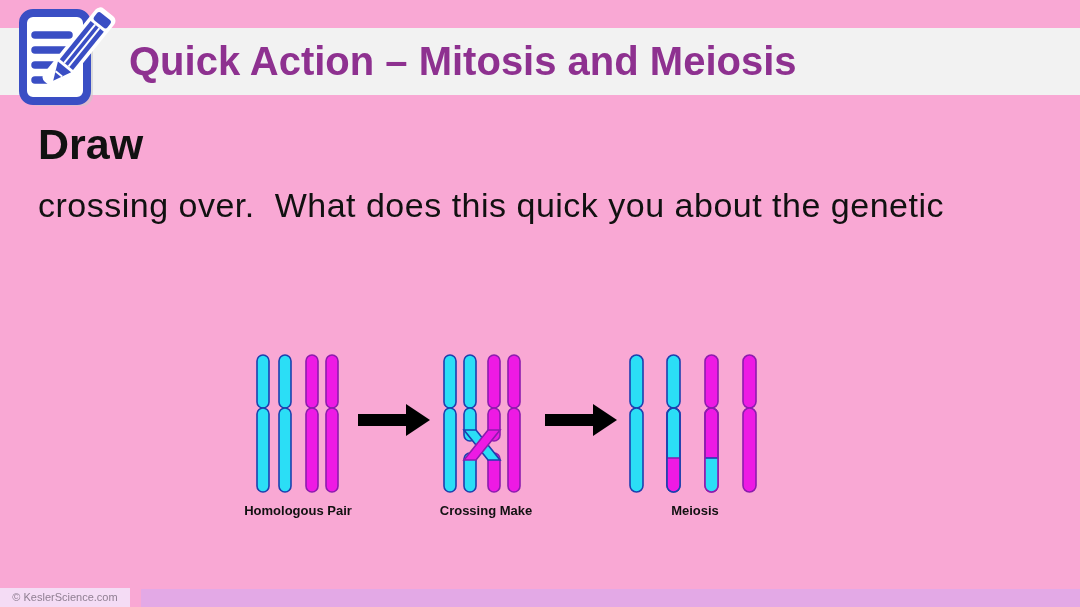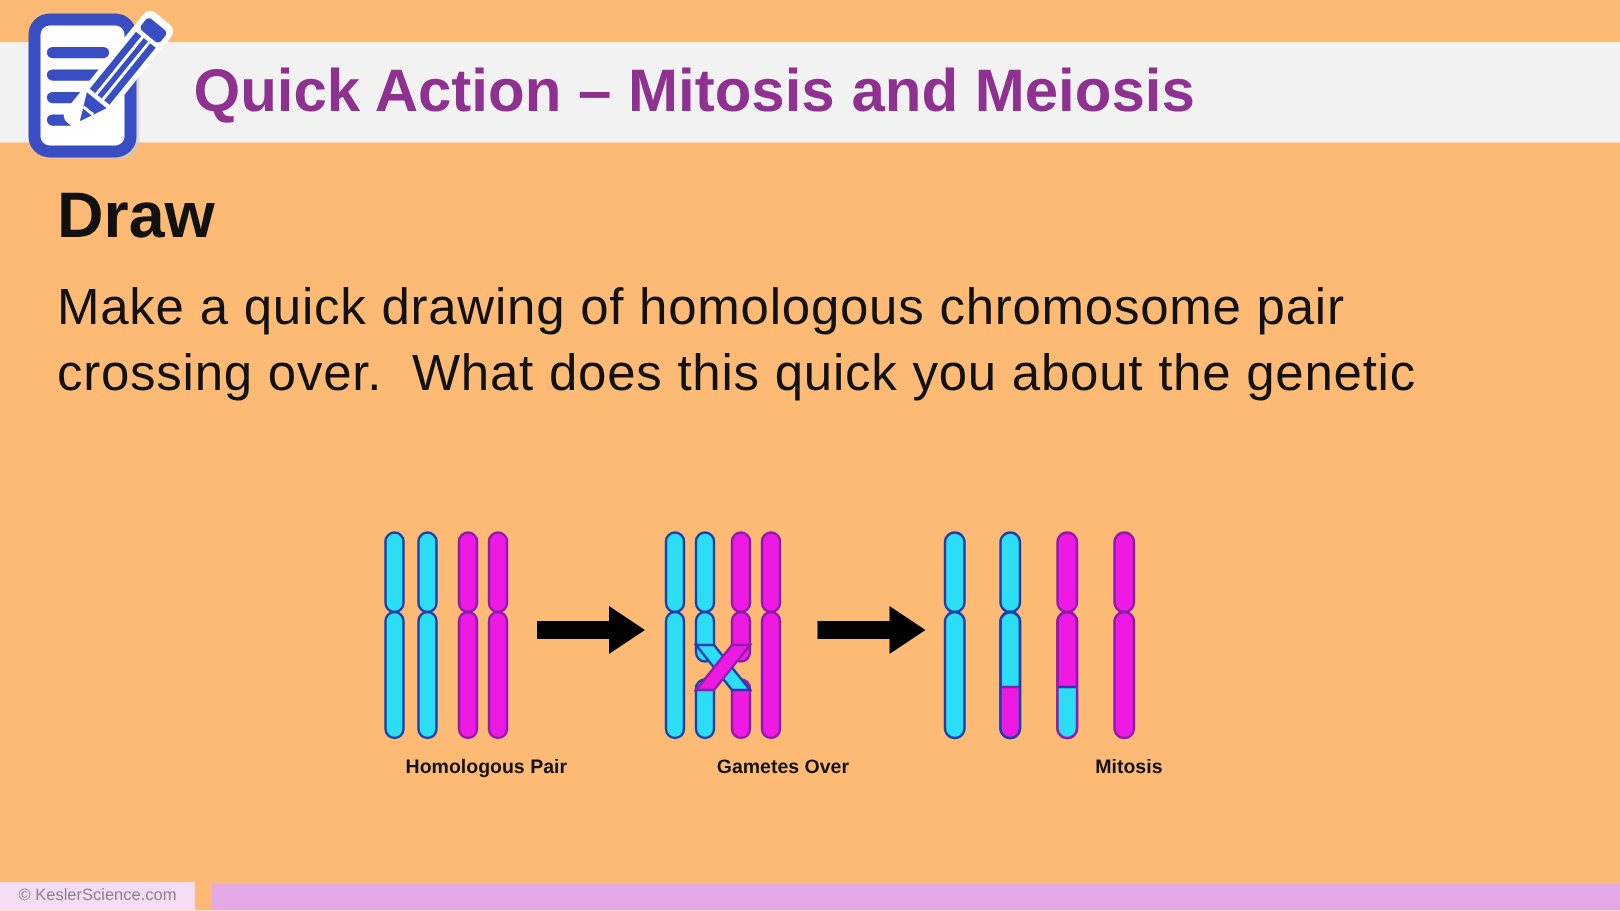--- a/index.html
+++ b/index.html
@@ -13,21 +13,21 @@
     --chrom-magenta-outline: #8e1bae;
     --arrow-black: #000000;
     --footer-box-pink: #f4dcf5;
     --footer-bar-pink: #e3a9e6;
     --footer-text: #8f7f92;
   }
   * { margin:0; padding:0; box-sizing:border-box; }
   html,body { background:#ffffff; }
   body { width:1080px; height:607px; font-family:"Liberation Sans", sans-serif; }
   .slide {
-    position:relative; width:1080px; height:607px; background:#fdba74; overflow:hidden;
+    position:relative; width:1080px; height:607px; background:#f9a8d4; overflow:hidden;
   }
   .header-band {
     position:absolute; left:0; top:28px; width:1080px; height:67px;
     background:var(--band-gray);
   }
   .header-icon {
     position:absolute; left:13px; top:5px; width:104px; height:104px;
   }
   .slide-title {
     position:absolute; left:129px; top:28px; height:67px; line-height:67px;
@@ -41,21 +41,21 @@
   .body-text {
     position:absolute; left:38px; top:183px; width:1010px;
     font-size:34px; color:var(--text-black); line-height:44px; letter-spacing:0.5px;
   }
   .body-text .line { white-space:pre; }
   .diagram {
     position:absolute; left:235px; top:350px; width:560px; height:172px;
   }
   .diagram svg.chromosome-art { position:absolute; left:0; top:0; }
   .diagram-label {
-    position:absolute; top:153px; width:160px; text-align:right;
+    position:absolute; top:153px; width:160px; text-align:center;
     font-size:13px; font-weight:bold; color:var(--text-black); white-space:nowrap;
   }
   .label-homologous { left:-17px; }
   .label-crossing { left:171px; }
   .label-gametes { left:380px; }
   .fill-cyan { fill:var(--chrom-cyan); stroke:var(--chrom-cyan-outline); stroke-width:1.6; }
   .fill-magenta { fill:var(--chrom-magenta); stroke:var(--chrom-magenta-outline); stroke-width:1.6; }
   .tip-magenta { fill:var(--chrom-magenta); }
   .tip-cyan { fill:var(--chrom-cyan); }
   .edge-cyan { fill:none; stroke:var(--chrom-cyan-outline); stroke-width:1.6; }
@@ -101,21 +101,20 @@
       <polygon points="-8.5,23 8.5,23 0,41" class="icon-blue-fill"></polygon>
       <line x1="-4.2" y1="32" x2="4.2" y2="32" stroke="#ffffff" stroke-width="2"></line>
     </g>
   </svg>
 
   <div class="slide-title">Quick Action – Mitosis and Meiosis</div>
 
   <div class="draw-heading">Draw</div>
 
   <div class="body-text">
-    <div class="line">Make a quick drawing of homologous chromosome pair</div>
     <div class="line">crossing over.  What does this quick you about the genetic</div>
   </div>
 
   <div class="diagram">
     <svg class="chromosome-art" width="560" height="150" viewBox="235 350 560 150" aria-hidden="true">
       <defs>
         <clipPath id="clipGam2">
             <rect x="667" y="408" width="13" height="84" rx="6.5"></rect>
           </clipPath>
         <clipPath id="clipGam3">
@@ -171,20 +170,20 @@
         <rect class="tip-cyan" clip-path="url(#clipGam3)" x="705" y="458" width="13" height="34"></rect>
         <line class="edge-cyan" x1="705" y1="458" x2="718" y2="458"></line>
         <rect class="edge-magenta" x="705" y="408" width="13" height="84" rx="6.5"></rect>
 
         <rect class="fill-magenta" x="743" y="355" width="13" height="53" rx="6.5"></rect>
         <rect class="fill-magenta" x="743" y="408" width="13" height="84" rx="6.5"></rect>
       </g>
     </svg>
 
     <div class="diagram-label label-homologous">Homologous Pair</div>
-    <div class="diagram-label label-crossing">Gametes Over</div>
-    <div class="diagram-label label-gametes">Mitosis</div>
+    <div class="diagram-label label-crossing">Crossing Make</div>
+    <div class="diagram-label label-gametes">Meiosis</div>
   </div>
 
   <div class="footer-box">© KeslerScience.com</div>
   <div class="footer-bar"></div>
 
 </div>
 
 </body></html>

